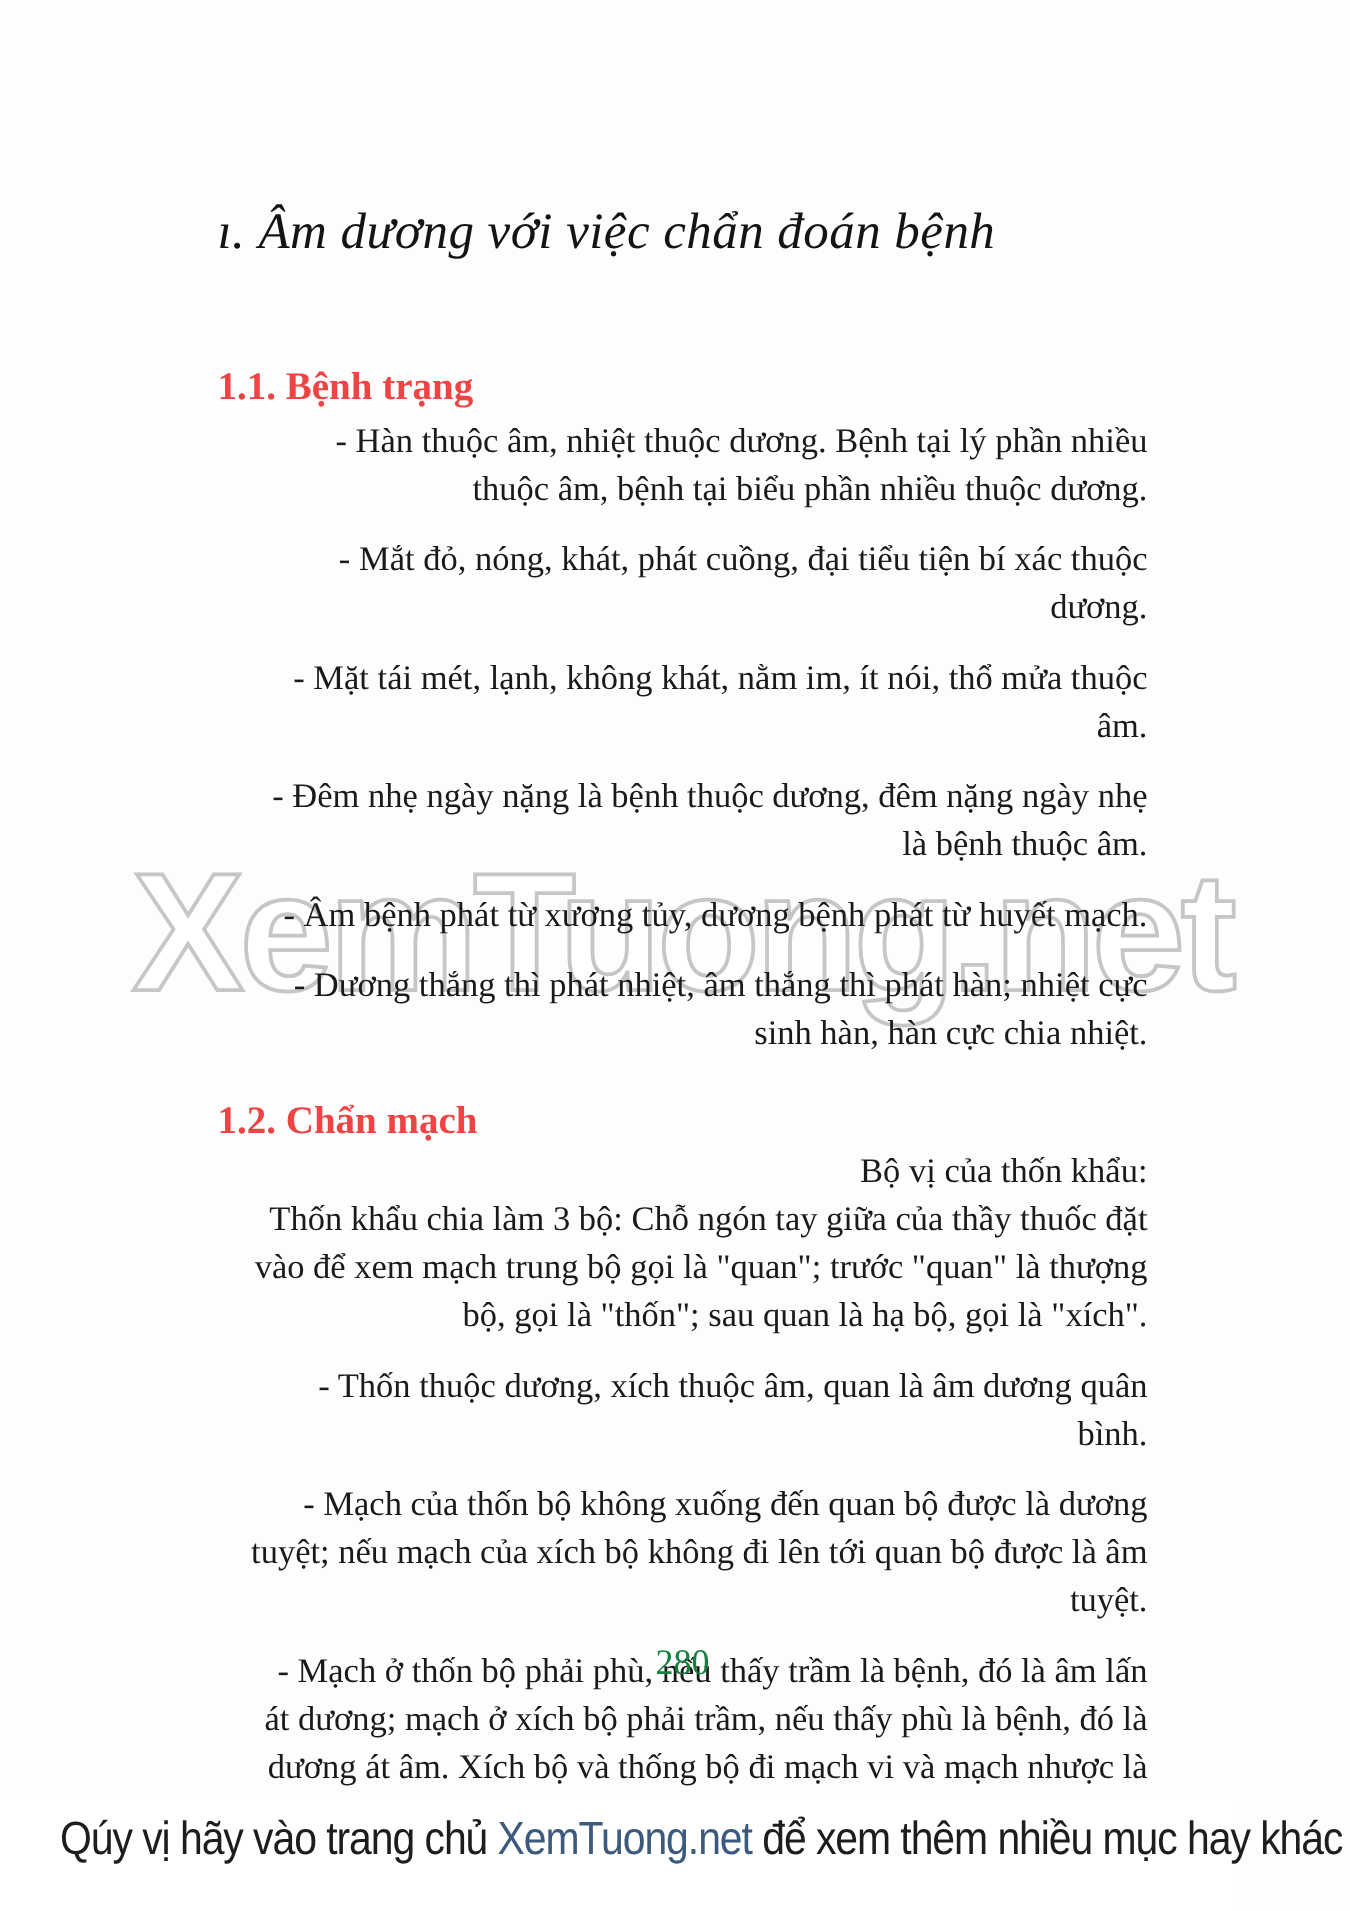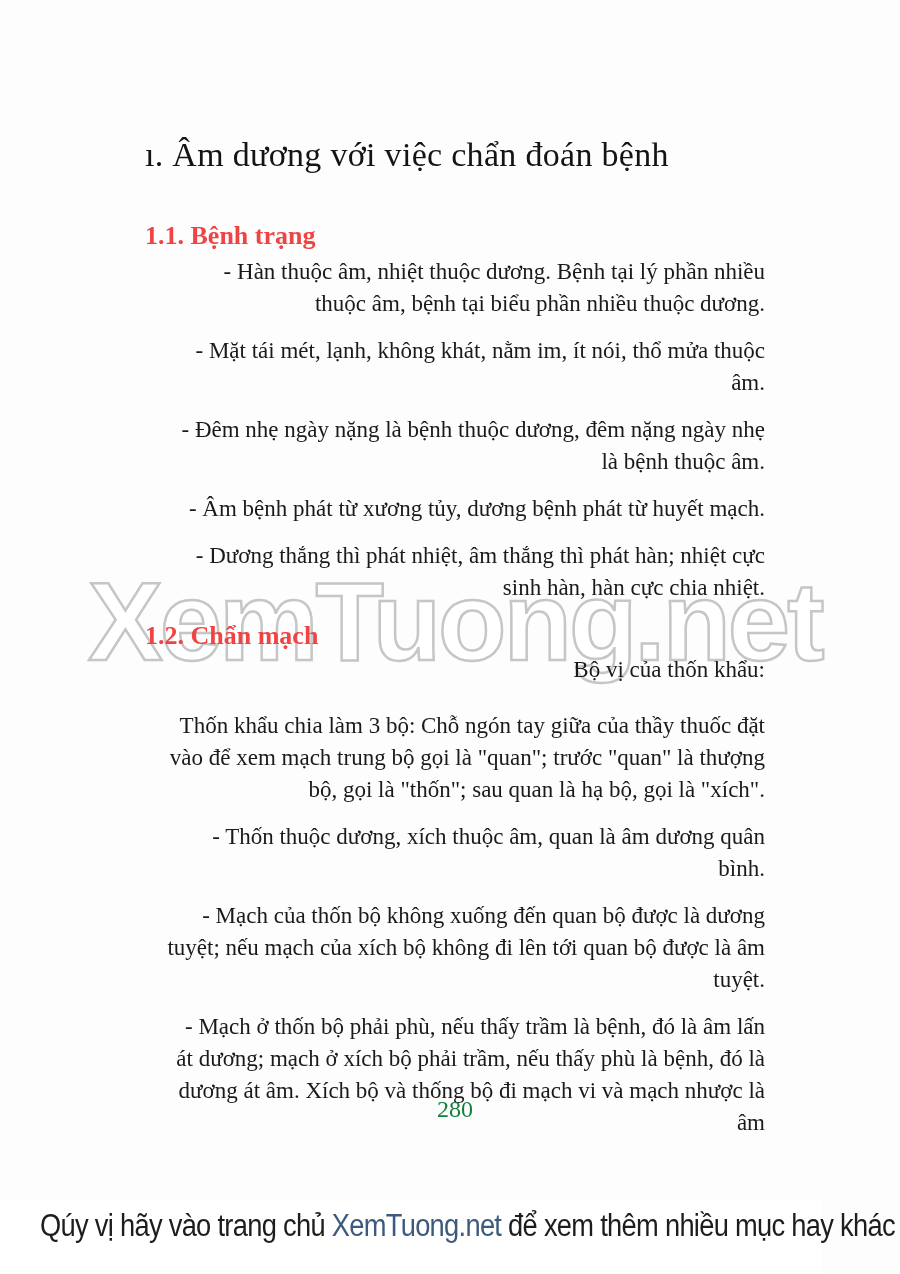--- a/index.html
+++ b/index.html
@@ -17,43 +17,44 @@
   .content {
     position: absolute;
     left: 145px;
     top: 136px;
     width: 620px;
     z-index: 2;
   }
   .doc-title {
     font-size: 34px;
     font-weight: 400;
-    margin: 0 0 47px 0;
+    margin: 0 0 69px 0;
     letter-spacing: 0.3px;
     color: #141414;
+    font-style: italic;
   }
   .section-heading {
     font-size: 26px;
     font-weight: 700;
     margin: 0 0 5px 0;
     color: #ef4444;
   }
   .section-heading.second {
-    margin-top: 17px;
+    margin-top: 27px;
     margin-bottom: 3px;
   }
   .para {
     font-size: 23px;
     line-height: 32px;
     margin: 0 0 15px 0;
     text-indent: 30px;
     color: #1a1a1a;
     text-align: right;
   }
-  .para.tight { margin-bottom: 24px; }
+  .para.tight { margin-bottom: 0; }
   .watermark {
     position: absolute;
     left: 88px;
     top: 566px;
     z-index: 1;
     font-family: "Liberation Sans", sans-serif;
     font-weight: 700;
     font-size: 112px;
     line-height: 1;
     letter-spacing: -3px;
@@ -106,20 +107,21 @@
 <div class="page">
 
   <div class="watermark">XemTuong.net</div>
 
   <div class="content">
 
     <h1 class="doc-title">ı. Âm dương với việc chẩn đoán bệnh</h1>
 
     <h2 class="section-heading">1.1. Bệnh trạng</h2>
     <p class="para">- Hàn thuộc âm, nhiệt thuộc dương. Bệnh tại lý phần nhiều thuộc âm, bệnh tại biểu phần nhiều thuộc dương.</p>
+    <p class="para">- Mắt đỏ, nóng, khát, phát cuồng, đại tiểu tiện bí xác thuộc dương.</p>
     <p class="para">- Mặt tái mét, lạnh, không khát, nằm im, ít nói, thổ mửa thuộc âm.</p>
     <p class="para">- Đêm nhẹ ngày nặng là bệnh thuộc dương, đêm nặng ngày nhẹ là bệnh thuộc âm.</p>
     <p class="para">- Âm bệnh phát từ xương tủy, dương bệnh phát từ huyết mạch.</p>
     <p class="para">- Dương thắng thì phát nhiệt, âm thắng thì phát hàn; nhiệt cực sinh hàn, hàn cực chia nhiệt.</p>
 
     <h2 class="section-heading second">1.2. Chẩn mạch</h2>
     <p class="para tight">Bộ vị của thốn khẩu:</p>
     <p class="para">Thốn khẩu chia làm 3 bộ: Chỗ ngón tay giữa của thầy thuốc đặt vào để xem mạch trung bộ gọi là "quan"; trước "quan" là thượng bộ, gọi là "thốn"; sau quan là hạ bộ, gọi là "xích".</p>
     <p class="para">- Thốn thuộc dương, xích thuộc âm, quan là âm dương quân bình.</p>
     <p class="para">- Mạch của thốn bộ không xuống đến quan bộ được là dương tuyệt; nếu mạch của xích bộ không đi lên tới quan bộ được là âm tuyệt.</p>

